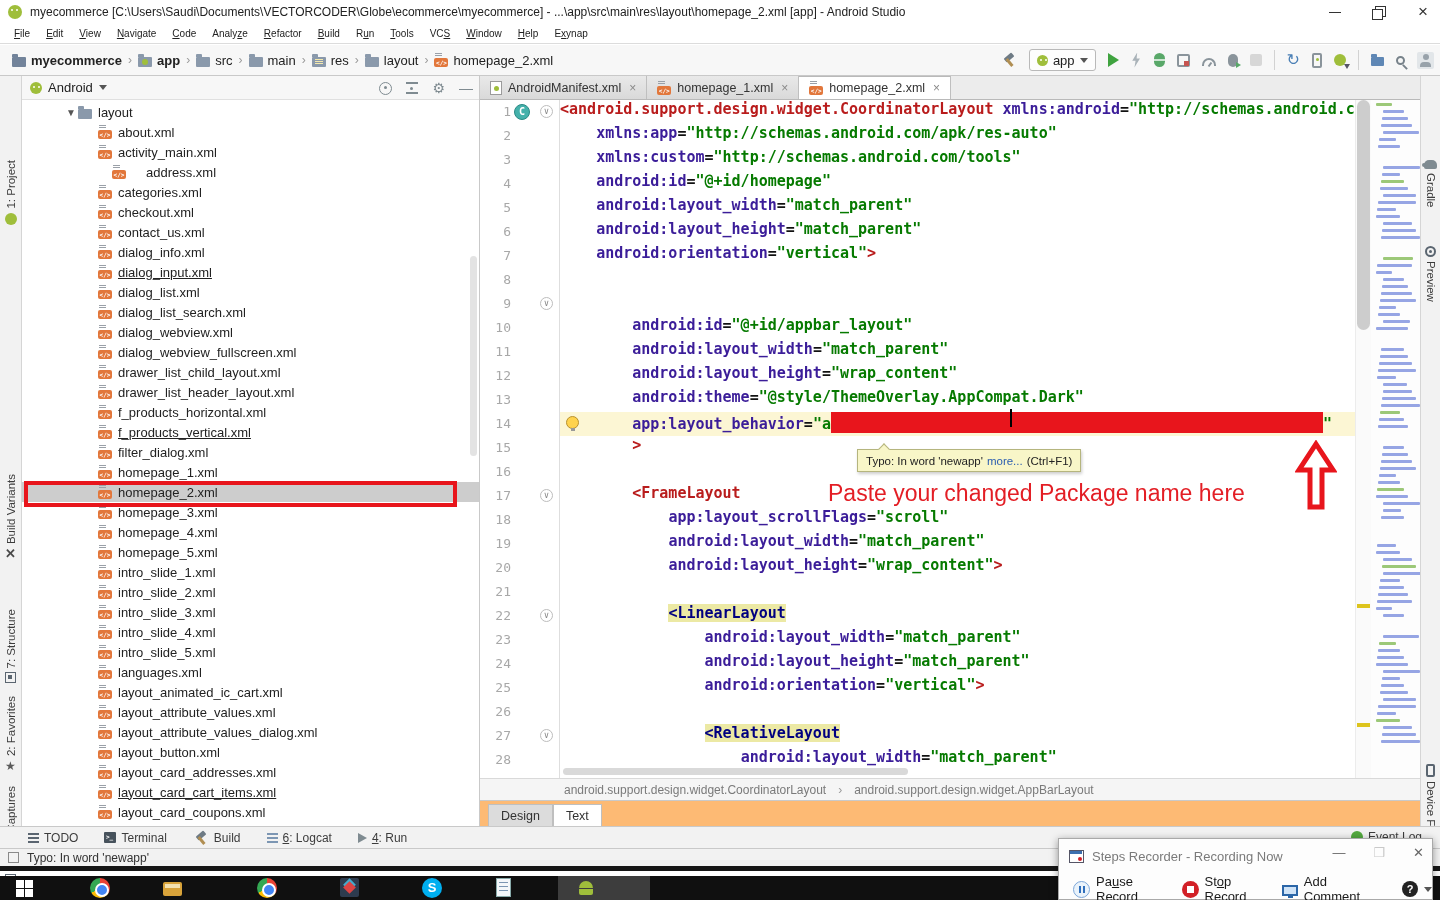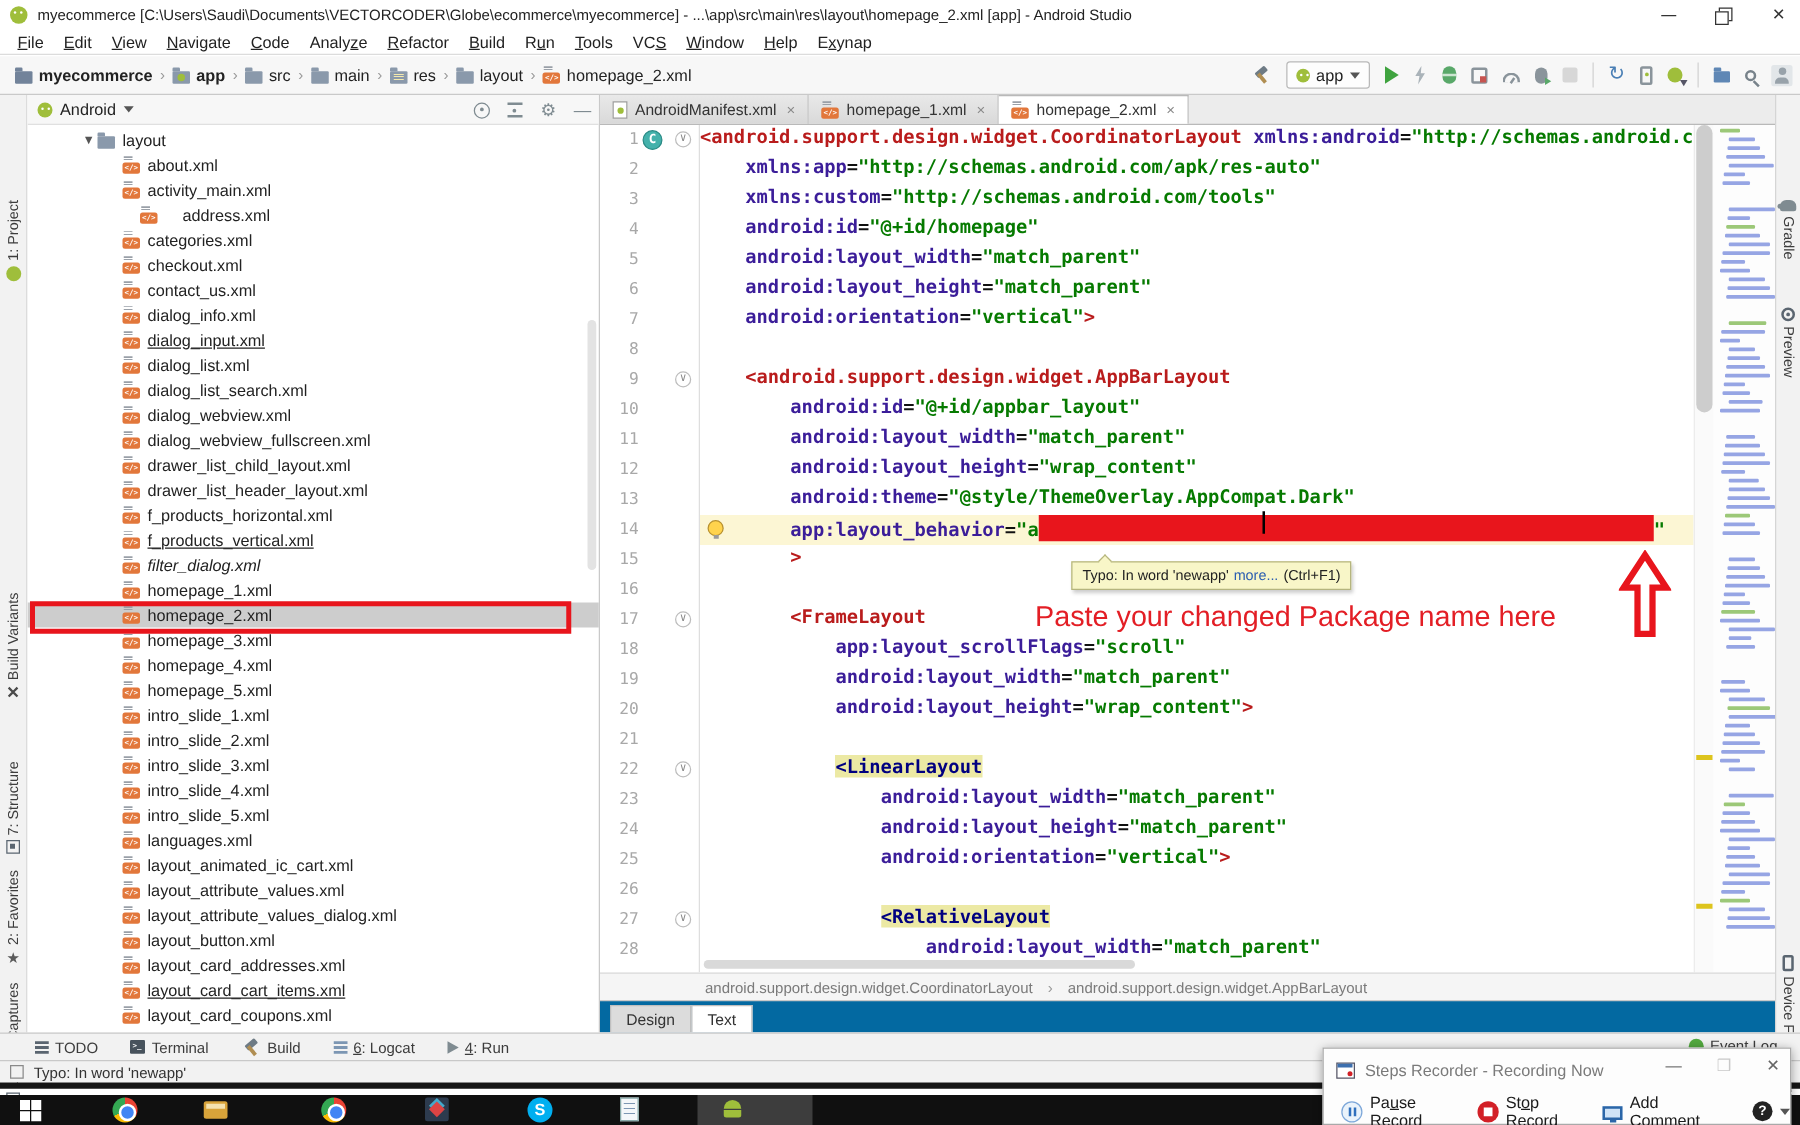--- a/index.html
+++ b/index.html
@@ -10,21 +10,21 @@
   
   .titlebar{position:absolute;left:0;top:0;width:1440px;height:24px;background:#fff;
     display:flex;align-items:center;padding:0 8px;font-size:12px;}
   .win-controls{position:absolute;right:10px;top:0;height:24px;display:flex;gap:30px;align-items:center;}
   .wc{width:14px;height:14px;position:relative;color:#333;font-size:13px;line-height:14px;text-align:center;cursor:default;}
   .wc-min::before{content:"";position:absolute;left:1px;right:1px;top:7px;border-top:1.5px solid #333;}
   .wc-max::before{content:"";position:absolute;left:3px;top:1px;width:9px;height:9px;border:1.5px solid #333;}
   .wc-max::after{content:"";position:absolute;left:0px;top:4px;width:9px;height:9px;border:1.5px solid #333;background:#fff;}
   .wc-close::before{content:"×";font-size:17px;line-height:13px;}
   .menubar{position:absolute;left:0;top:24px;width:1440px;height:20px;background:#fff;border-bottom:1px solid #dcdcdc;
-    display:flex;align-items:center;padding-left:6px;font-size:13px;}
+    display:flex;align-items:center;padding-left:6px;font-size:10px;}
   .menu-item{padding:0 8px;cursor:default;}
   .toolbar{position:absolute;left:0;top:45px;width:1440px;height:31px;background:#f7f7f7;border-bottom:1px solid #c9c9c9;
     display:flex;align-items:center;padding-left:10px;font-size:13px;}
   .crumb{display:inline-flex;align-items:center;gap:5px;padding:0 2px;cursor:default;}
   .crumb.b{font-weight:bold;}
   .chev{color:#9a9a9a;padding:0 4px;font-size:12px;}
   .tb-right{position:absolute;right:6px;top:2px;height:26px;display:flex;align-items:center;gap:12px;}
   .tsep{width:1px;height:20px;background:#d2d2d2;}
   .combo{display:flex;align-items:center;gap:5px;border:1px solid #b9b9b9;border-radius:3px;background:#fdfdfd;
     height:22px;padding:0 7px;font-size:13px;}
@@ -76,21 +76,21 @@
   .bulb{position:absolute;left:86px;top:316px;width:13px;height:13px;border-radius:50%;background:#ffd34d;border:1px solid #b8912f;}
   .bulb::after{content:"";position:absolute;left:3.5px;bottom:-3px;width:4px;height:3px;background:#9a9a9a;}
   .hscroll{position:absolute;left:83px;top:668px;width:345px;height:7px;background:#d9d9d9;border-radius:4px;}
   .vscrollcol{position:absolute;left:875px;top:0;width:16px;height:678px;background:#fafafa;border-left:1px solid #ececec;}
   .vthumb{position:absolute;left:1px;top:0px;width:13px;height:230px;background:#cdcdcd;border-radius:7px;}
   .stripe-yellow{position:absolute;left:1px;width:13px;background:#ddc41d;}
   .minimap{position:absolute;left:891px;top:0;width:49px;height:678px;background:#fdfdfd;overflow:hidden;}
   .mrow{position:absolute;height:3px;border-radius:1px;}
   .crumbbar{position:absolute;left:0;top:702px;width:940px;height:22px;background:#f5f5f5;border-top:1px solid #d9d9d9;
     display:flex;align-items:center;padding-left:84px;font-size:12px;color:#7a7a7a;gap:8px;}
-  .viewtabs{position:absolute;left:0;top:724px;width:940px;height:26px;background:#0369a1;border-top:1px solid #c9c9c9;
+  .viewtabs{position:absolute;left:0;top:724px;width:940px;height:26px;background:#fdba74;border-top:1px solid #c9c9c9;
     display:flex;align-items:flex-end;padding-left:8px;}
   .vtab{height:22px;padding:0 12px;display:flex;align-items:center;font-size:12.5px;background:#dcdcdc;
     border:1px solid #bfbfbf;border-bottom:none;color:#333;cursor:default;}
   .vtab.active{background:#fff;}
 
   
   .bottombar{position:absolute;left:0;top:826px;width:1440px;height:22px;background:#f2f2f2;border-top:1px solid #c9c9c9;
     display:flex;align-items:center;gap:26px;padding-left:28px;font-size:12px;color:#3c3c3c;}
   .bb-item{display:flex;align-items:center;gap:5px;cursor:default;}
   .eventlog{position:absolute;right:18px;top:3px;display:flex;align-items:center;gap:5px;}
@@ -429,21 +429,21 @@
         <div class="trow" style="top: 300px;">
           <span class="tfileindent"></span>
           <span class="ic ic-xml"></span>
           <span class="tlabel">f_products_horizontal.xml</span>
         </div>
         <div class="trow" style="top: 320px; text-decoration: underline;">
           <span class="tfileindent"></span>
           <span class="ic ic-xml"></span>
           <span class="tlabel">f_products_vertical.xml</span>
         </div>
-        <div class="trow" style="top: 340px; font-style: italic;">
+        <div class="trow" style="top: 340px;">
           <span class="tfileindent"></span>
           <span class="ic ic-xml"></span>
           <span class="tlabel">filter_dialog.xml</span>
         </div>
         <div class="trow" style="top: 360px;">
           <span class="tfileindent"></span>
           <span class="ic ic-xml"></span>
           <span class="tlabel">homepage_1.xml</span>
         </div>
         <div class="trow sel" style="top: 380px;">
@@ -586,21 +586,21 @@
         </div>
       <div class="codelines" id="codelines">
           <div class="crow"><span class="tk-t">&lt;android.support.design.widget.CoordinatorLayout</span><span class="tk-p"> </span><span class="tk-a">xmlns:android</span><span class="tk-p">=</span><span class="tk-v">"http://schemas.android.com/apk/res/android"</span></div>
           <div class="crow"><span class="tk-p">    </span><span class="tk-a">xmlns:app</span><span class="tk-p">=</span><span class="tk-v">"http://schemas.android.com/apk/res-auto"</span></div>
           <div class="crow"><span class="tk-p">    </span><span class="tk-a">xmlns:custom</span><span class="tk-p">=</span><span class="tk-v">"http://schemas.android.com/tools"</span></div>
           <div class="crow"><span class="tk-p">    </span><span class="tk-a">android:id</span><span class="tk-p">=</span><span class="tk-v">"@+id/homepage"</span></div>
           <div class="crow"><span class="tk-p">    </span><span class="tk-a">android:layout_width</span><span class="tk-p">=</span><span class="tk-v">"match_parent"</span></div>
           <div class="crow"><span class="tk-p">    </span><span class="tk-a">android:layout_height</span><span class="tk-p">=</span><span class="tk-v">"match_parent"</span></div>
           <div class="crow"><span class="tk-p">    </span><span class="tk-a">android:orientation</span><span class="tk-p">=</span><span class="tk-v">"vertical"</span><span class="tk-t">&gt;</span></div>
           <div class="crow"></div>
-          <div class="crow"><span class="tk-p">    </span><span class="tk-t">&lt;android.support.design.widget.AppBarLayout</span></div>
+          <div class="crow"><span class="tk-p">    </span></div>
           <div class="crow"><span class="tk-p">        </span><span class="tk-a">android:id</span><span class="tk-p">=</span><span class="tk-v">"@+id/appbar_layout"</span></div>
           <div class="crow"><span class="tk-p">        </span><span class="tk-a">android:layout_width</span><span class="tk-p">=</span><span class="tk-v">"match_parent"</span></div>
           <div class="crow"><span class="tk-p">        </span><span class="tk-a">android:layout_height</span><span class="tk-p">=</span><span class="tk-v">"wrap_content"</span></div>
           <div class="crow"><span class="tk-p">        </span><span class="tk-a">android:theme</span><span class="tk-p">=</span><span class="tk-v">"@style/ThemeOverlay.AppCompat.Dark"</span></div>
           <div class="crow caret-row"><span class="tk-p">        </span><span class="tk-a">app:layout_behavior</span><span class="tk-p">=</span><span class="tk-v">"a</span><span class="redact"></span><span class="tk-v">"</span></div>
           <div class="crow"><span class="tk-p">        </span><span class="tk-t">&gt;</span></div>
           <div class="crow"></div>
           <div class="crow"><span class="tk-p">        </span><span class="tk-t">&lt;FrameLayout</span></div>
           <div class="crow"><span class="tk-p">            </span><span class="tk-a">app:layout_scrollFlags</span><span class="tk-p">=</span><span class="tk-v">"scroll"</span></div>
           <div class="crow"><span class="tk-p">            </span><span class="tk-a">android:layout_width</span><span class="tk-p">=</span><span class="tk-v">"match_parent"</span></div>

